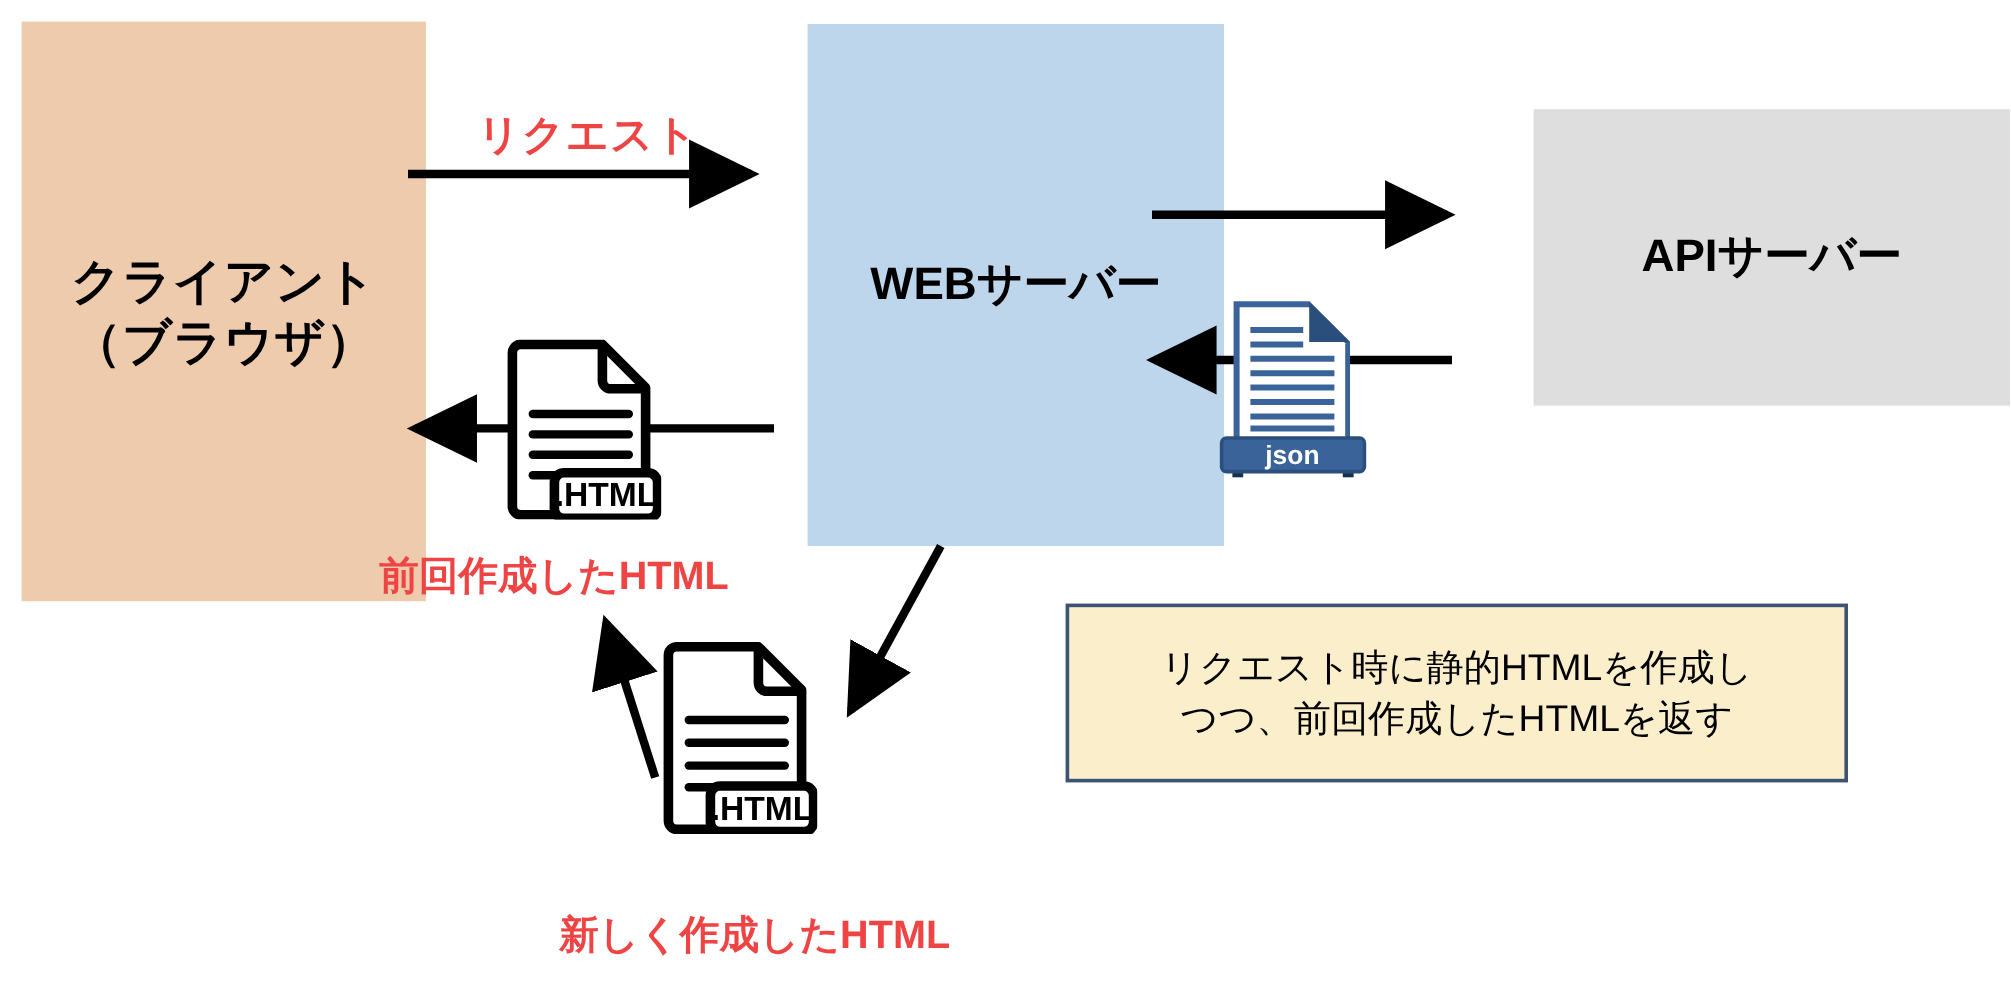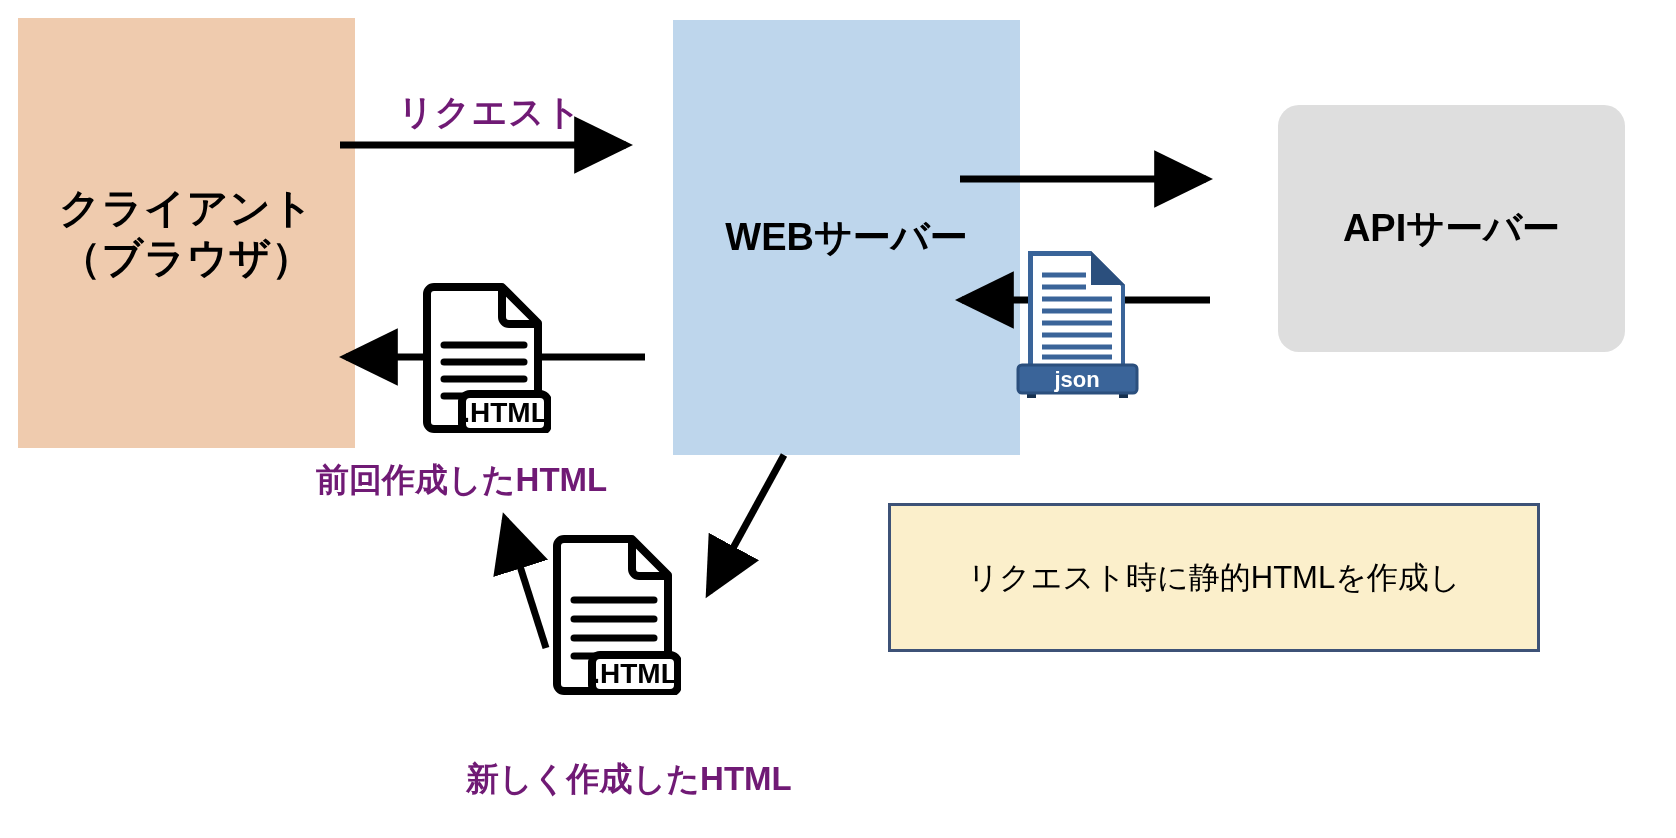--- a/index.html
+++ b/index.html
@@ -22,57 +22,56 @@
     display: flex;
     align-items: center;
     justify-content: center;
     text-align: center;
     font-weight: bold;
     color: #000000;
     line-height: 1.22;
     white-space: pre-line;
   }
   #client-box {
-    left: 18px; top: 18px; width: 337px; height: 430px;
+    left: 18px; top: 18px; width: 337px; height: 483px;
     background: #efcbae;
     font-size: 41px;
     letter-spacing: 0.5px;
   }
   #web-box {
     left: 673px; top: 20px; width: 347px; height: 435px;
     background: #bed6ec;
     font-size: 38px;
     text-align: center;
   }
   #api-box {
-    left: 1278px; top: 105px; width: 347px; height: 247px;
+    left: 1278px; top: 91px; width: 397px; height: 247px;
     background: #dedede;
     font-size: 38px;
-    border-radius: 21px;
   }
   #note-box {
     left: 888px; top: 503px; width: 652px; height: 149px;
     background: #fbefcb;
     border: 3px solid #3d5277;
     box-sizing: border-box;
     font-size: 31px;
     line-height: 1.33;
     font-weight: normal;
   }
   .svg-layer {
     position: absolute;
     left: 0; top: 0;
     width: 1676px;
     height: 838px;
     pointer-events: none;
   }
   .cap {
     position: absolute;
     font-weight: bold;
-    color: #701a75;
+    color: #ef4444;
     white-space: nowrap;
   }
   #label-request {
     left: 398px; top: 89px;
     font-size: 35px;
     letter-spacing: 1px;
   }
   #label-prev-html {
     left: 316px; top: 458px;
     font-size: 33px;
@@ -184,16 +183,17 @@
 
   <div class="cap" id="label-request">リクエスト</div>
 
   <div class="cap" id="label-prev-html">前回作成したHTML</div>
 
   <div class="cap" id="label-new-html">新しく作成したHTML</div>
 
   <div class="box" id="note-box">
     <div style="display:flex;flex-direction:column;align-items:center;">
       <span>リクエスト時に静的HTMLを作成し</span>
+      <span>つつ、前回作成したHTMLを返す</span>
     </div>
   </div>
 
 </div>
 
 </body></html>

